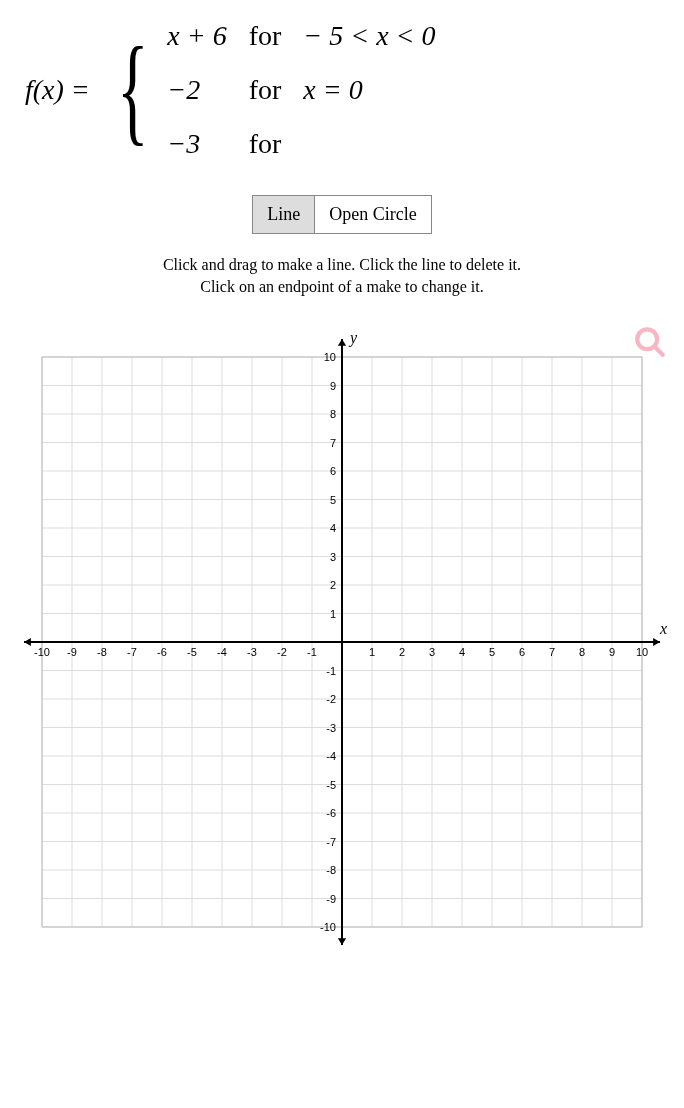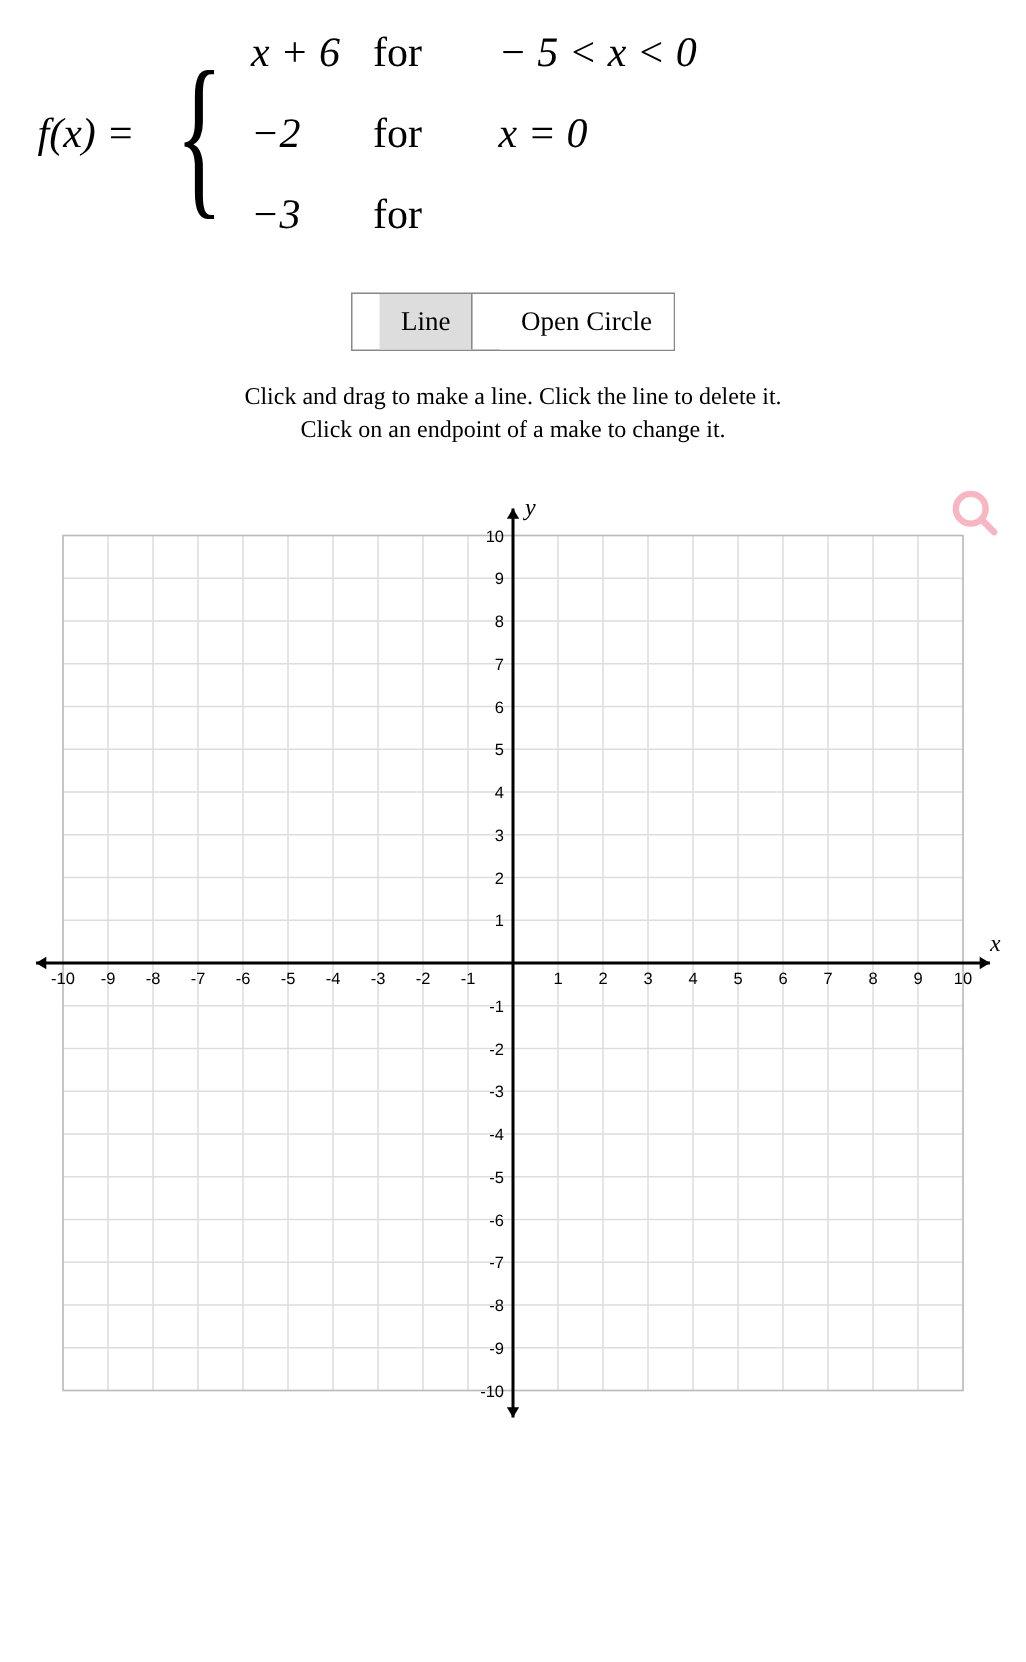--- a/index.html
+++ b/index.html
@@ -32,39 +32,38 @@
   .pieces {
     display: grid;
     grid-template-columns: auto auto auto;
     column-gap: 30px;
     row-gap: 14px;
     font-style: normal;
     gap: 22px;
   }
   .pieces .expr { font-style: italic; }
   .pieces .for { font-style: normal; }
-  .pieces .cond { font-style: italic; margin-left: 29px; }
+  .pieces .cond { font-style: italic; }
   .tool-bar {
     display: flex;
     justify-content: center;
     margin: 25px 0 20px;
   }
   .tool-group {
     display: inline-flex;
     border: 1px solid #888;
   }
   .tool-btn {
     padding: 8px 14px;
     font-size: 18px;
     font-family: Georgia, serif;
     background: #fff;
     border: none;
     border-right: 1px solid #888;
     cursor: pointer;
-    margin-left: 18px;
   }
   .tool-btn:last-child { border-right: none; }
   .tool-btn.active { background: #ddd; }
   .instructions {
     text-align: center;
     font-size: 16px;
     line-height: 1.35;
     margin: 0 auto 20px;
     max-width: 620px;
   }

